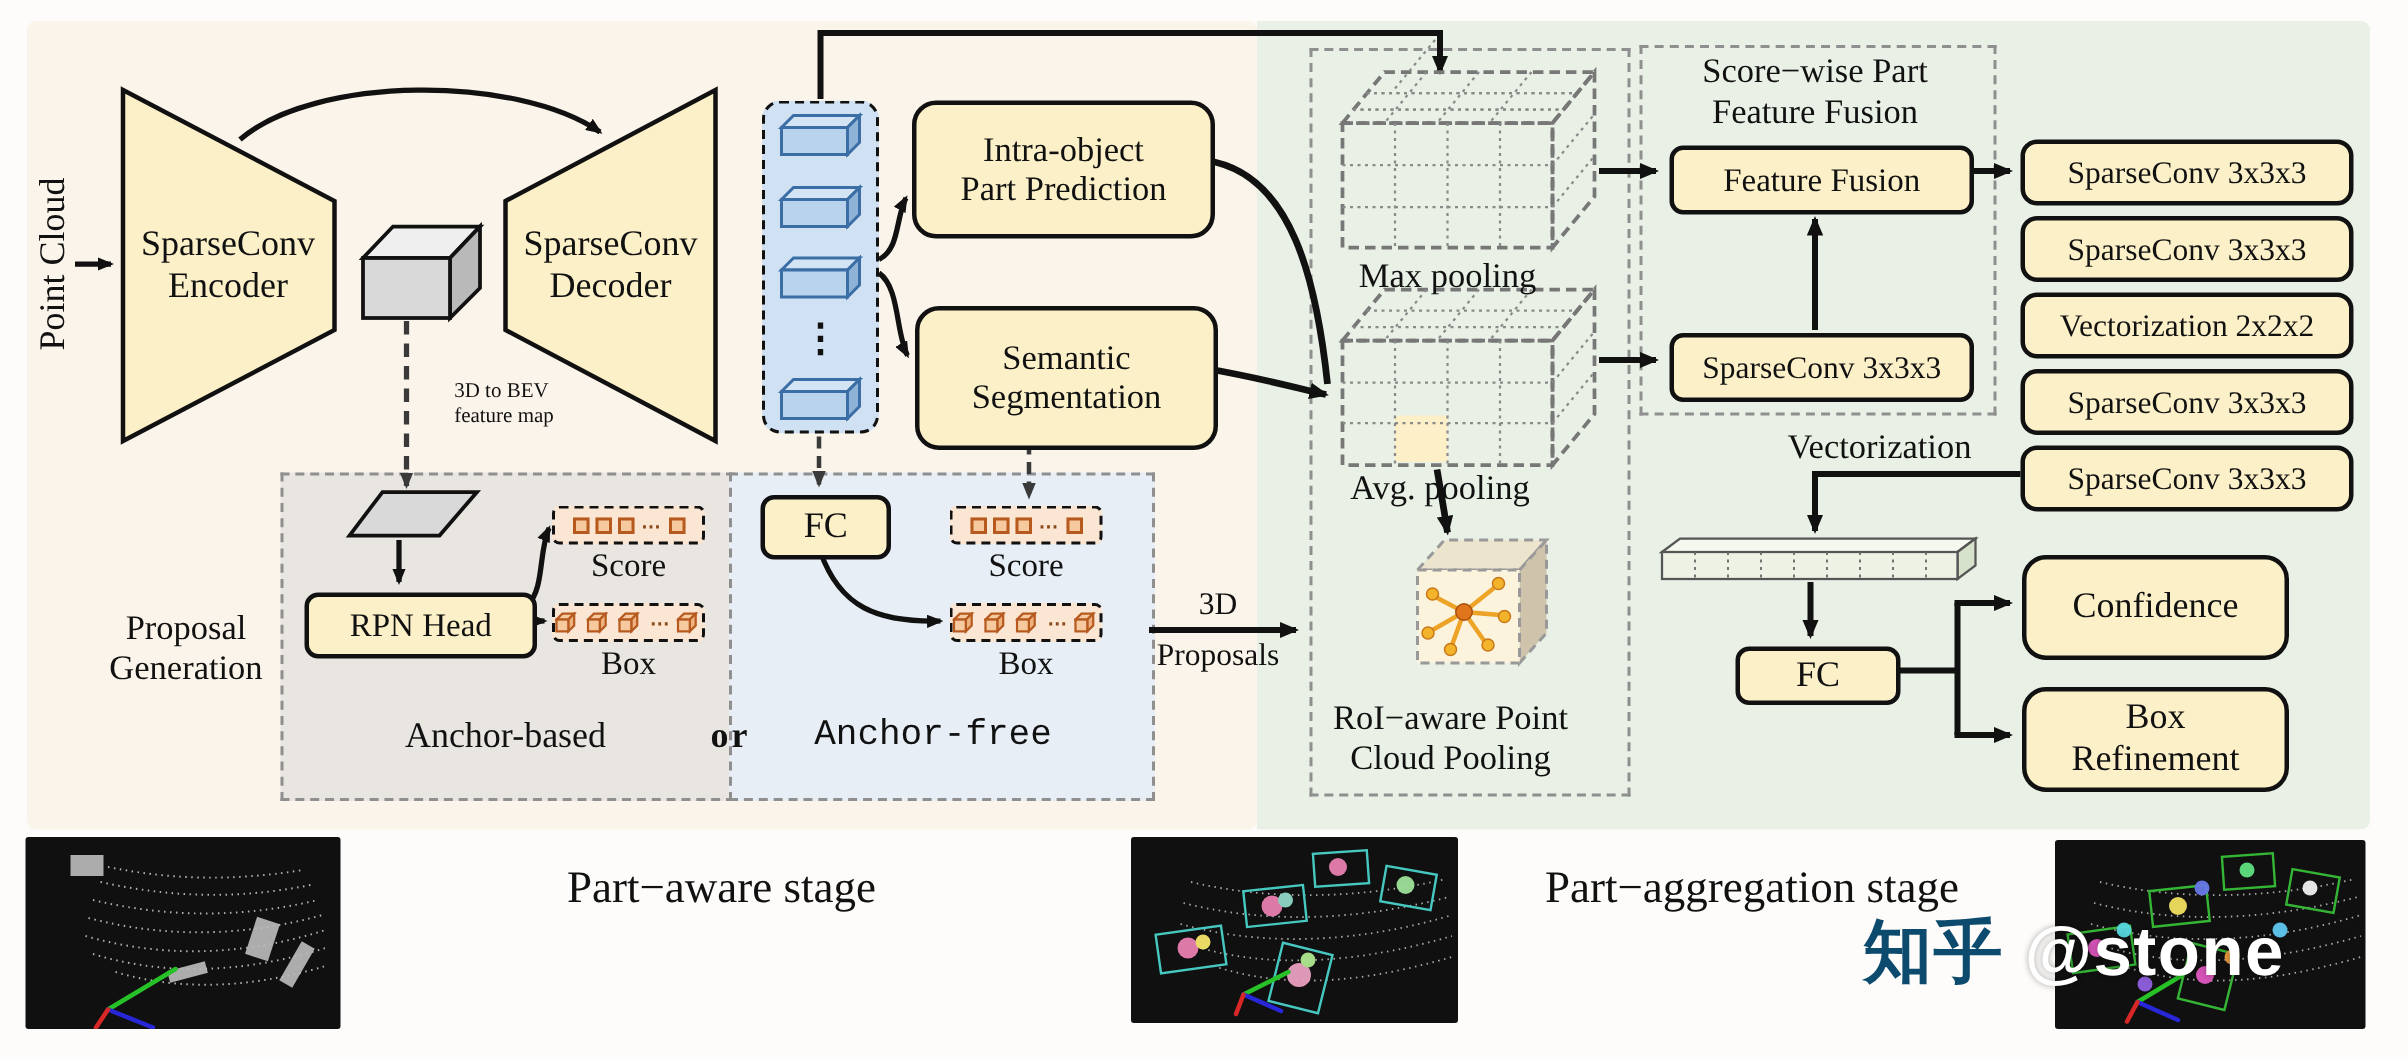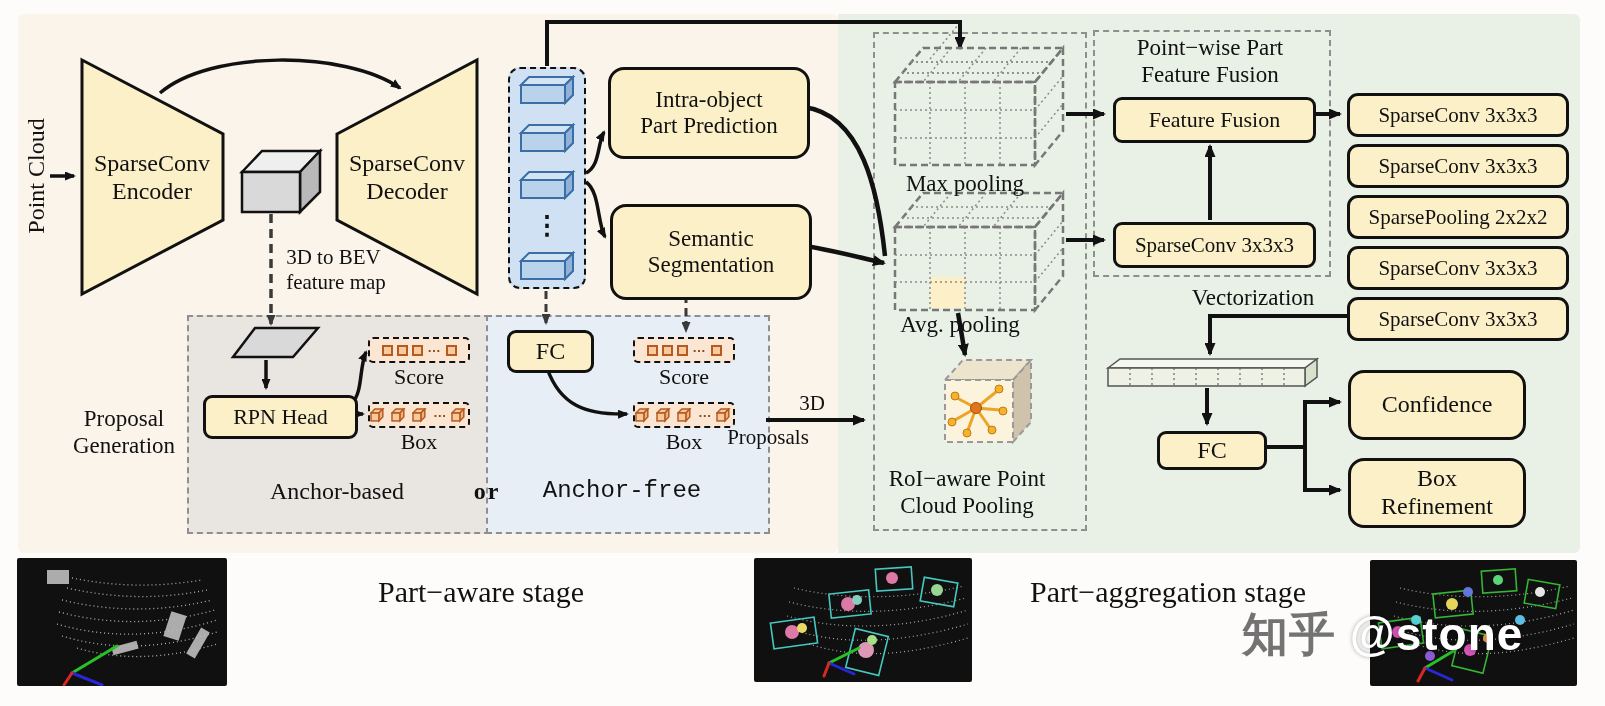--- a/index.html
+++ b/index.html
@@ -23,21 +23,21 @@
   .stack{position:absolute;left:508px;top:67px;width:78px;height:222px;background:#cfe1f3;
          border:2.5px dashed #111;border-radius:12px;display:flex;flex-direction:column;
          align-items:center;justify-content:space-between;padding:6px 0;box-sizing:border-box;}
   .strip{position:absolute;height:26px;background:#fbe6d4;border:2px dashed #111;border-radius:5px;
          display:flex;align-items:center;justify-content:center;gap:4px;box-sizing:border-box;}
   .sq{width:11px;height:11px;background:#f6c99e;border:2px solid #b65a20;box-sizing:border-box;display:inline-block;}
   .dots3{font-size:13px;font-weight:bold;color:#8a4a1a;line-height:1;margin:0 1px;}
   .photo{position:absolute;background:#101010;border-radius:2px;overflow:hidden;}
   .wm{position:absolute;left:1242px;top:604px;font-family:"Liberation Sans",sans-serif;
       font-size:46px;font-weight:bold;letter-spacing:1px;z-index:9;}
-  .wm .site{color:#737373;}
+  .wm .site{color:#0c4a6e;}
   .wm .user{color:#ffffff;text-shadow:0 0 4px rgba(0,0,0,.35);}
   .vdots{font-size:26px;font-weight:bold;letter-spacing:0;line-height:.6;}
 </style>
 </head>
 <body>
 
 <div class="panel aware"></div>
 <div class="panel agg"></div>
 
 <div class="region ab" style="left:187px;top:315px;width:299px;height:215px;"></div>
@@ -173,21 +173,21 @@
 
 <div class="lbl" style="left:152px;top:177px;font-size:24px;">
   <span>SparseConv</span>
     <span>Encoder</span>
   </div>
 <div class="lbl" style="left:407px;top:177px;font-size:24px;">
   <span>SparseConv</span>
     <span>Decoder</span>
   </div>
 
-<div class="lbl" style="left:336px;top:270px;font-size:21px;text-align:left;transform:translate(-50%,-50%);">
+<div class="lbl" style="left:336px;top:270px;font-size:14px;text-align:left;transform:translate(-50%,-50%);">
   <span>3D to BEV</span>
     <span>feature map</span>
   </div>
 
 <div class="stack">
   <svg width="60" height="30" viewBox="0 0 60 30">
       <polygon points="4,10 12,2 56,2 48,10" fill="#d3e5f5" stroke="#3a6ea5" stroke-width="2"></polygon>
       <polygon points="48,10 56,2 56,20 48,28" fill="#8fb3d8" stroke="#3a6ea5" stroke-width="2"></polygon>
       <rect x="4" y="10" width="44" height="18" fill="#b9d3ec" stroke="#3a6ea5" stroke-width="2"></rect>
     </svg>
@@ -313,54 +313,54 @@
 <div class="lbl" style="left:487px;top:491px;font-size:24px;font-weight:bold;letter-spacing:2px;">
     <span>or</span>
   </div>
 <div class="lbl" style="left:622px;top:491px;font-size:24px;font-family:Liberation Mono, monospace;">
     <span>Anchor-free</span>
   </div>
 
 <div class="lbl" style="left:812px;top:403px;font-size:21px;">
     <span>3D</span>
   </div>
-<div class="lbl" style="left:768px;top:437px;font-size:21px;">
+<div class="lbl" style="left:812px;top:437px;font-size:21px;">
     <span>Proposals</span>
   </div>
 
 <div class="lbl" style="left:965px;top:184px;font-size:23px;">
     <span>Max pooling</span>
   </div>
 <div class="lbl" style="left:960px;top:325px;font-size:23px;">
     <span>Avg. pooling</span>
   </div>
 <div class="lbl" style="left:967px;top:492px;font-size:23px;">
   <span>RoI−aware Point</span>
     <span>Cloud Pooling</span>
   </div>
 
 <div class="lbl" style="left:1210px;top:61px;font-size:23px;">
-  <span>Point−wise Part</span>
+  <span>Score−wise Part</span>
     <span>Feature Fusion</span>
   </div>
 <div class="ybox" style="left:1113px;top:97px;width:197px;height:40px;font-size:22px;">
   <span>Feature Fusion</span>
   </div>
 <div class="ybox" style="left:1113px;top:222px;width:197px;height:40px;font-size:21px;">
   <span>SparseConv 3x3x3</span>
   </div>
 
 <div class="ybox" style="left:1347px;top:93px;width:216px;height:38px;font-size:21px;border-radius:11px;">
     <span>SparseConv 3x3x3</span>
   </div>
 <div class="ybox" style="left:1347px;top:144px;width:216px;height:38px;font-size:21px;border-radius:11px;">
     <span>SparseConv 3x3x3</span>
   </div>
 <div class="ybox" style="left:1347px;top:195px;width:216px;height:38px;font-size:21px;border-radius:11px;">
-    <span>SparsePooling 2x2x2</span>
+    <span>Vectorization 2x2x2</span>
   </div>
 <div class="ybox" style="left:1347px;top:246px;width:216px;height:38px;font-size:21px;border-radius:11px;">
     <span>SparseConv 3x3x3</span>
   </div>
 <div class="ybox" style="left:1347px;top:297px;width:216px;height:38px;font-size:21px;border-radius:11px;">
     <span>SparseConv 3x3x3</span>
   </div>
 
 <div class="lbl" style="left:1253px;top:298px;font-size:23px;">
     <span>Vectorization</span>

